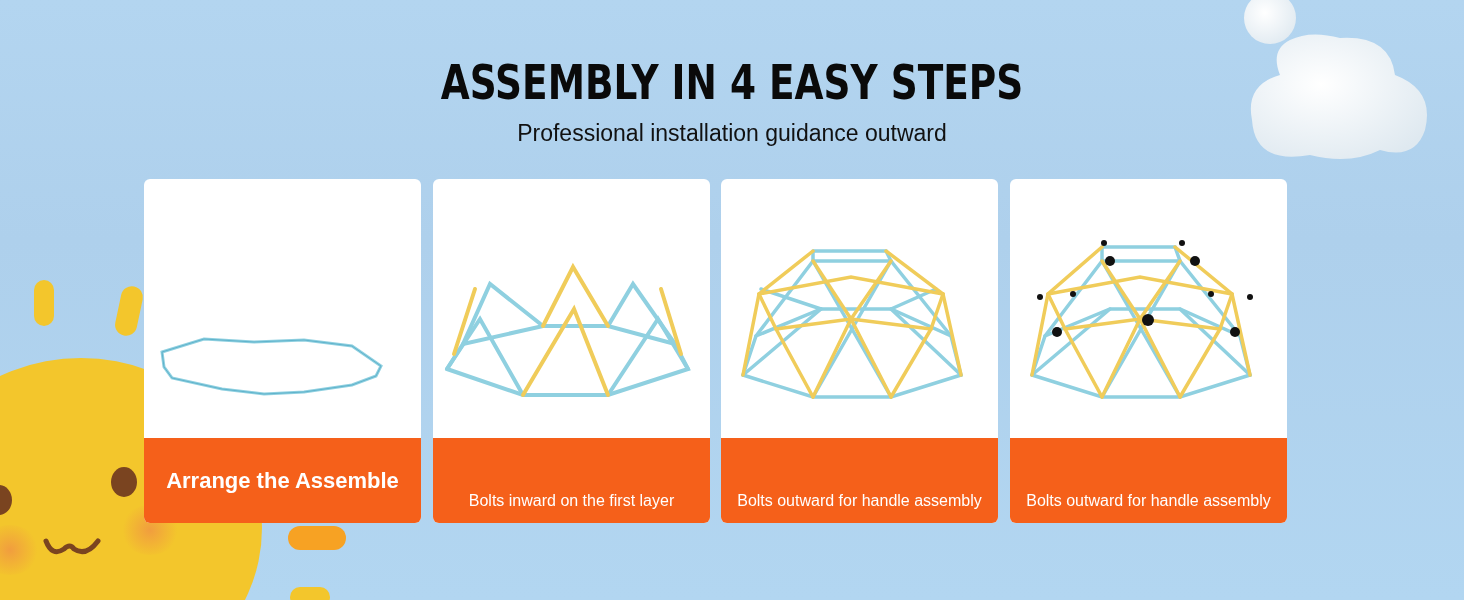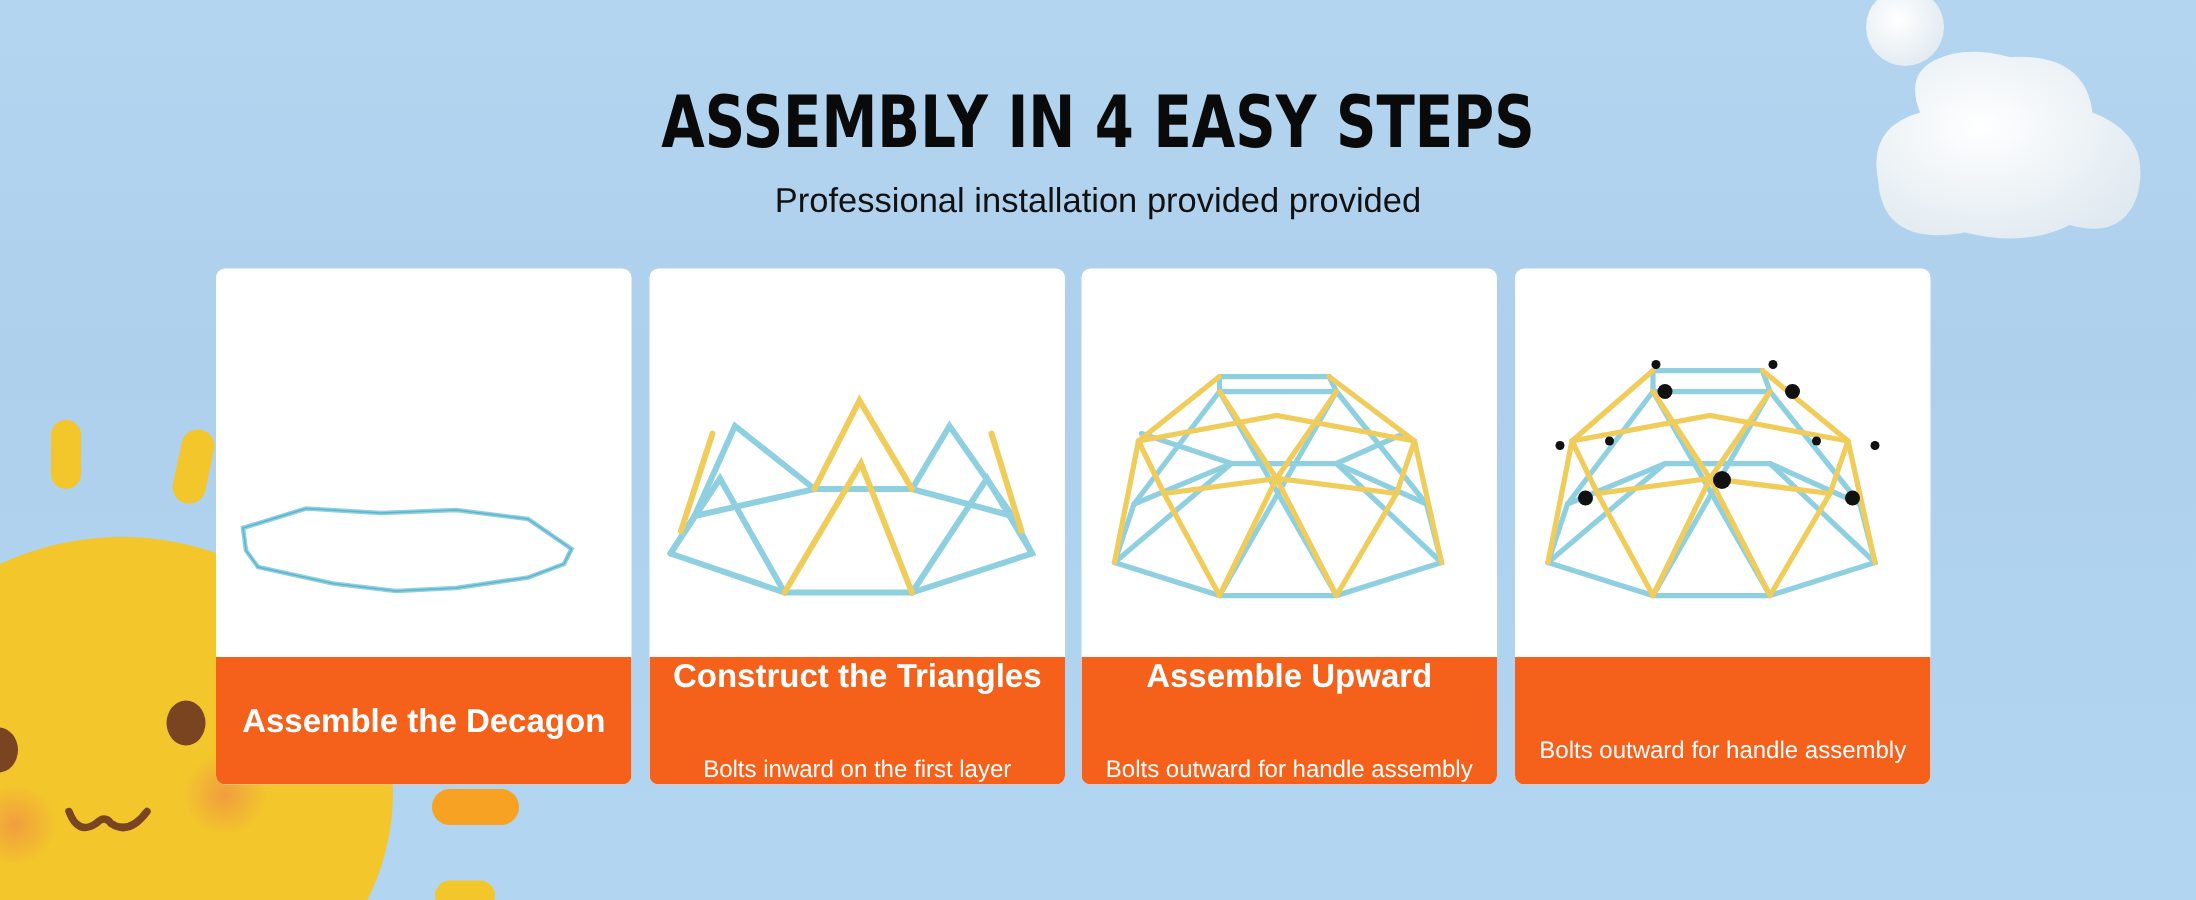--- a/index.html
+++ b/index.html
@@ -65,31 +65,31 @@
     <radialGradient id="cg" cx="40%" cy="40%" r="70%">
       <stop offset="0%" stop-color="#ffffff"></stop>
       <stop offset="100%" stop-color="#dfe9f0"></stop>
     </radialGradient>
   </defs>
   <circle cx="40" cy="18" r="26" fill="url(#cg)"></circle>
   <path d="M60 40 Q80 30 110 38 Q160 35 165 75 Q205 90 195 130 Q185 160 150 150 Q120 165 80 155 Q25 165 22 120 Q15 85 50 75 Q40 50 60 40 Z" fill="url(#cg)"></path>
 </svg>
 
 <div class="title">ASSEMBLY IN 4 EASY STEPS</div>
-<div class="subtitle">Professional installation provided provided</div>
+<div class="subtitle">Professional installation guidance outward</div>
 
 <div class="card" style="left:144px;">
   <div class="img">
     <svg viewBox="0 0 277 259">
       <polygon points="18,173 60,160 110,163 160,161 208,167 237,187 232,197 208,206 160,213 120,215 78,210 28,199 20,188" fill="none" stroke="#8fd0e0" stroke-width="3"></polygon>
       <polygon points="18,173 60,160 110,163 160,161 208,167 237,187 232,197 208,206 160,213 120,215 78,210 28,199 20,188" fill="none" stroke="#5fb3cc" stroke-width="1"></polygon>
     </svg>
   </div>
   <div class="caption">
-    <div class="h big">Assemble the Decagon</div>
+    <div class="h big">Arrange the Assemble</div>
   </div>
 </div>
 
 <div class="card" style="left:433px;">
   <div class="img">
     <svg viewBox="0 0 277 259" fill="none" stroke-linecap="round">
       <g stroke="#8fd0e0" stroke-width="4">
         <polyline points="14,190 90,216 175,216 255,190 242,165 175,147 110,147 30,165 14,190"></polyline>
         <polyline points="30,165 57,105 110,147"></polyline>
         <polyline points="175,147 200,105 242,165"></polyline>
@@ -98,21 +98,20 @@
       </g>
       <g stroke="#f0cc5a" stroke-width="4">
         <polyline points="110,147 140,88 175,147"></polyline>
         <polyline points="90,216 141,130 175,216"></polyline>
         <line x1="21" y1="175" x2="42" y2="110"></line>
         <line x1="248" y1="175" x2="228" y2="110"></line>
       </g>
     </svg>
   </div>
   <div class="caption">
-    <div class="h">Construct the Triangles</div>
     <div class="s">Bolts inward on the first layer</div>
   </div>
 </div>
 
 <div class="card" style="left:721px;">
   <div class="img">
     <svg viewBox="0 0 277 259" fill="none" stroke-linecap="round">
       <g stroke="#8fd0e0" stroke-width="3.5">
         <polyline points="22,196 92,218 170,218 240,196 230,157 170,130 100,130 35,157 22,196"></polyline>
         <polyline points="92,72 165,72 170,82 92,82 92,72"></polyline>
@@ -135,21 +134,20 @@
         <line x1="92" y1="82" x2="130" y2="140"></line>
           <line x1="170" y1="82" x2="130" y2="140"></line>
         <line x1="38" y1="115" x2="55" y2="150"></line>
           <line x1="222" y1="115" x2="210" y2="150"></line>
         <line x1="55" y1="150" x2="92" y2="218"></line>
           <line x1="210" y1="150" x2="170" y2="218"></line>
       </g>
     </svg>
   </div>
   <div class="caption">
-    <div class="h">Assemble Upward</div>
     <div class="s">Bolts outward for handle assembly</div>
   </div>
 </div>
 
 <div class="card" style="left:1010px;">
   <div class="img">
     <svg viewBox="0 0 277 259" fill="none" stroke-linecap="round">
       <g stroke="#8fd0e0" stroke-width="3.5">
         <polyline points="22,196 92,218 170,218 240,196 230,157 170,130 100,130 35,157 22,196"></polyline>
         <polyline points="92,68 165,68 170,82 92,82 92,68"></polyline>

